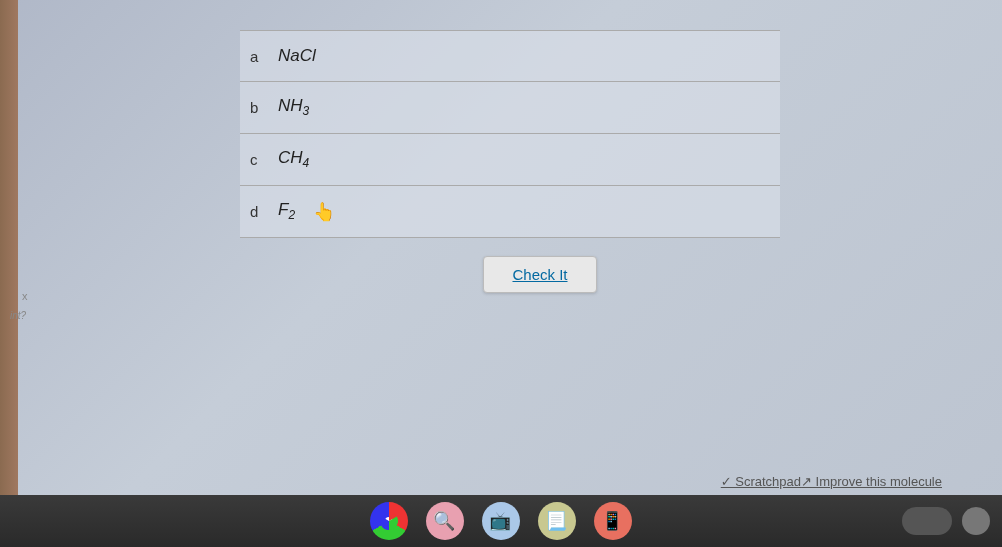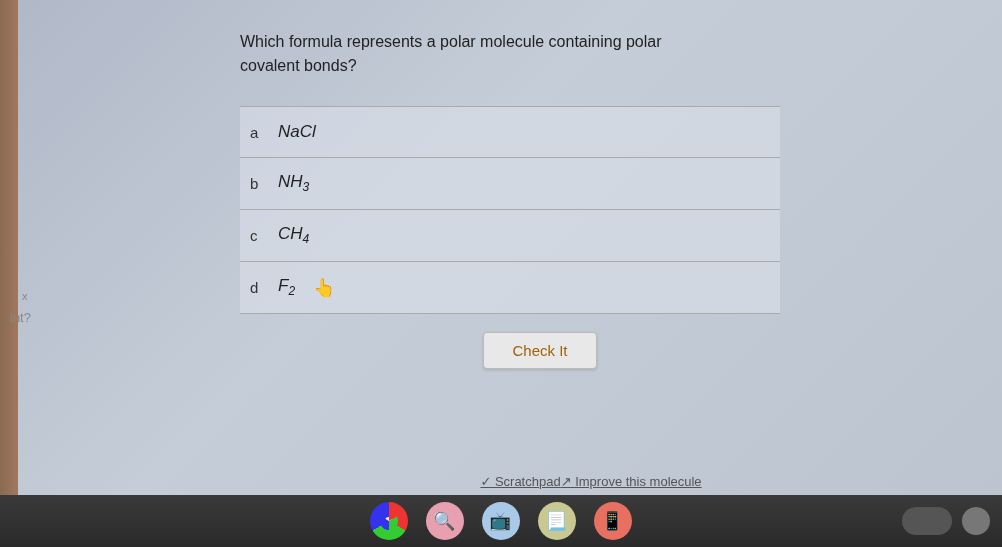--- a/index.html
+++ b/index.html
@@ -84,24 +84,25 @@
 
     
     .check-it-btn {
       display: block;
       margin: 18px auto 0 auto;
       padding: 9px 28px;
       background: #e8e8e8;
       border: 1px solid #bbb;
       border-radius: 4px;
       font-size: 15px;
-      color: #a16207;
+      color: #0369a1;
       cursor: pointer;
       font-weight: 500;
       box-shadow: 0 1px 3px rgba(0,0,0,0.15);
+      text-decoration: underline;
     }
 
     
     .bottom-bar {
       position: absolute;
       bottom: 0;
       left: 0;
       right: 0;
       height: 52px;
       background: linear-gradient(to bottom, #3a3a3a, #2a2a2a);
@@ -156,21 +157,21 @@
       justify-content: center;
     }
 
     
     .bottom-links {
       position: absolute;
       bottom: 58px;
       left: 240px;
       right: 60px;
       display: flex;
-      justify-content: center;
+      justify-content: flex-end;
       font-size: 13px;
       color: #444;
     }
 
     .bottom-link {
       cursor: pointer;
       text-decoration: underline;
       color: #555;
       font-size: 13px;
     }
@@ -180,22 +181,23 @@
       margin-left: 18px;
       font-size: 18px;
       color: #555;
     }
 
     
     .int-label {
       position: absolute;
       left: 10px;
       top: 310px;
-      font-size: 13px;
+      font-size: 10px;
       color: #888;
+      font-style: italic;
     }
 
     
     .x-label {
       position: absolute;
       left: 22px;
       top: 290px;
       font-size: 11px;
       color: #888;
     }
@@ -203,24 +205,20 @@
 </head>
 <body>
 
 <div class="bg"></div>
 <div class="left-panel"></div>
 
 <div class="x-label">x</div>
 <div class="int-label">int?</div>
 
 <div class="main-content">
-  <div class="question-text">
-    <span>Which formula represents a polar molecule containing polar</span><br>
-    <span>covalent bonds?</span>
-  </div>
 
   <div class="options-container">
 
     <div class="option-row">
       <span class="option-letter">a</span>
       <span class="option-formula">NaCl</span>
     </div>
 
     <div class="option-row">
       <span class="option-letter">b</span>

